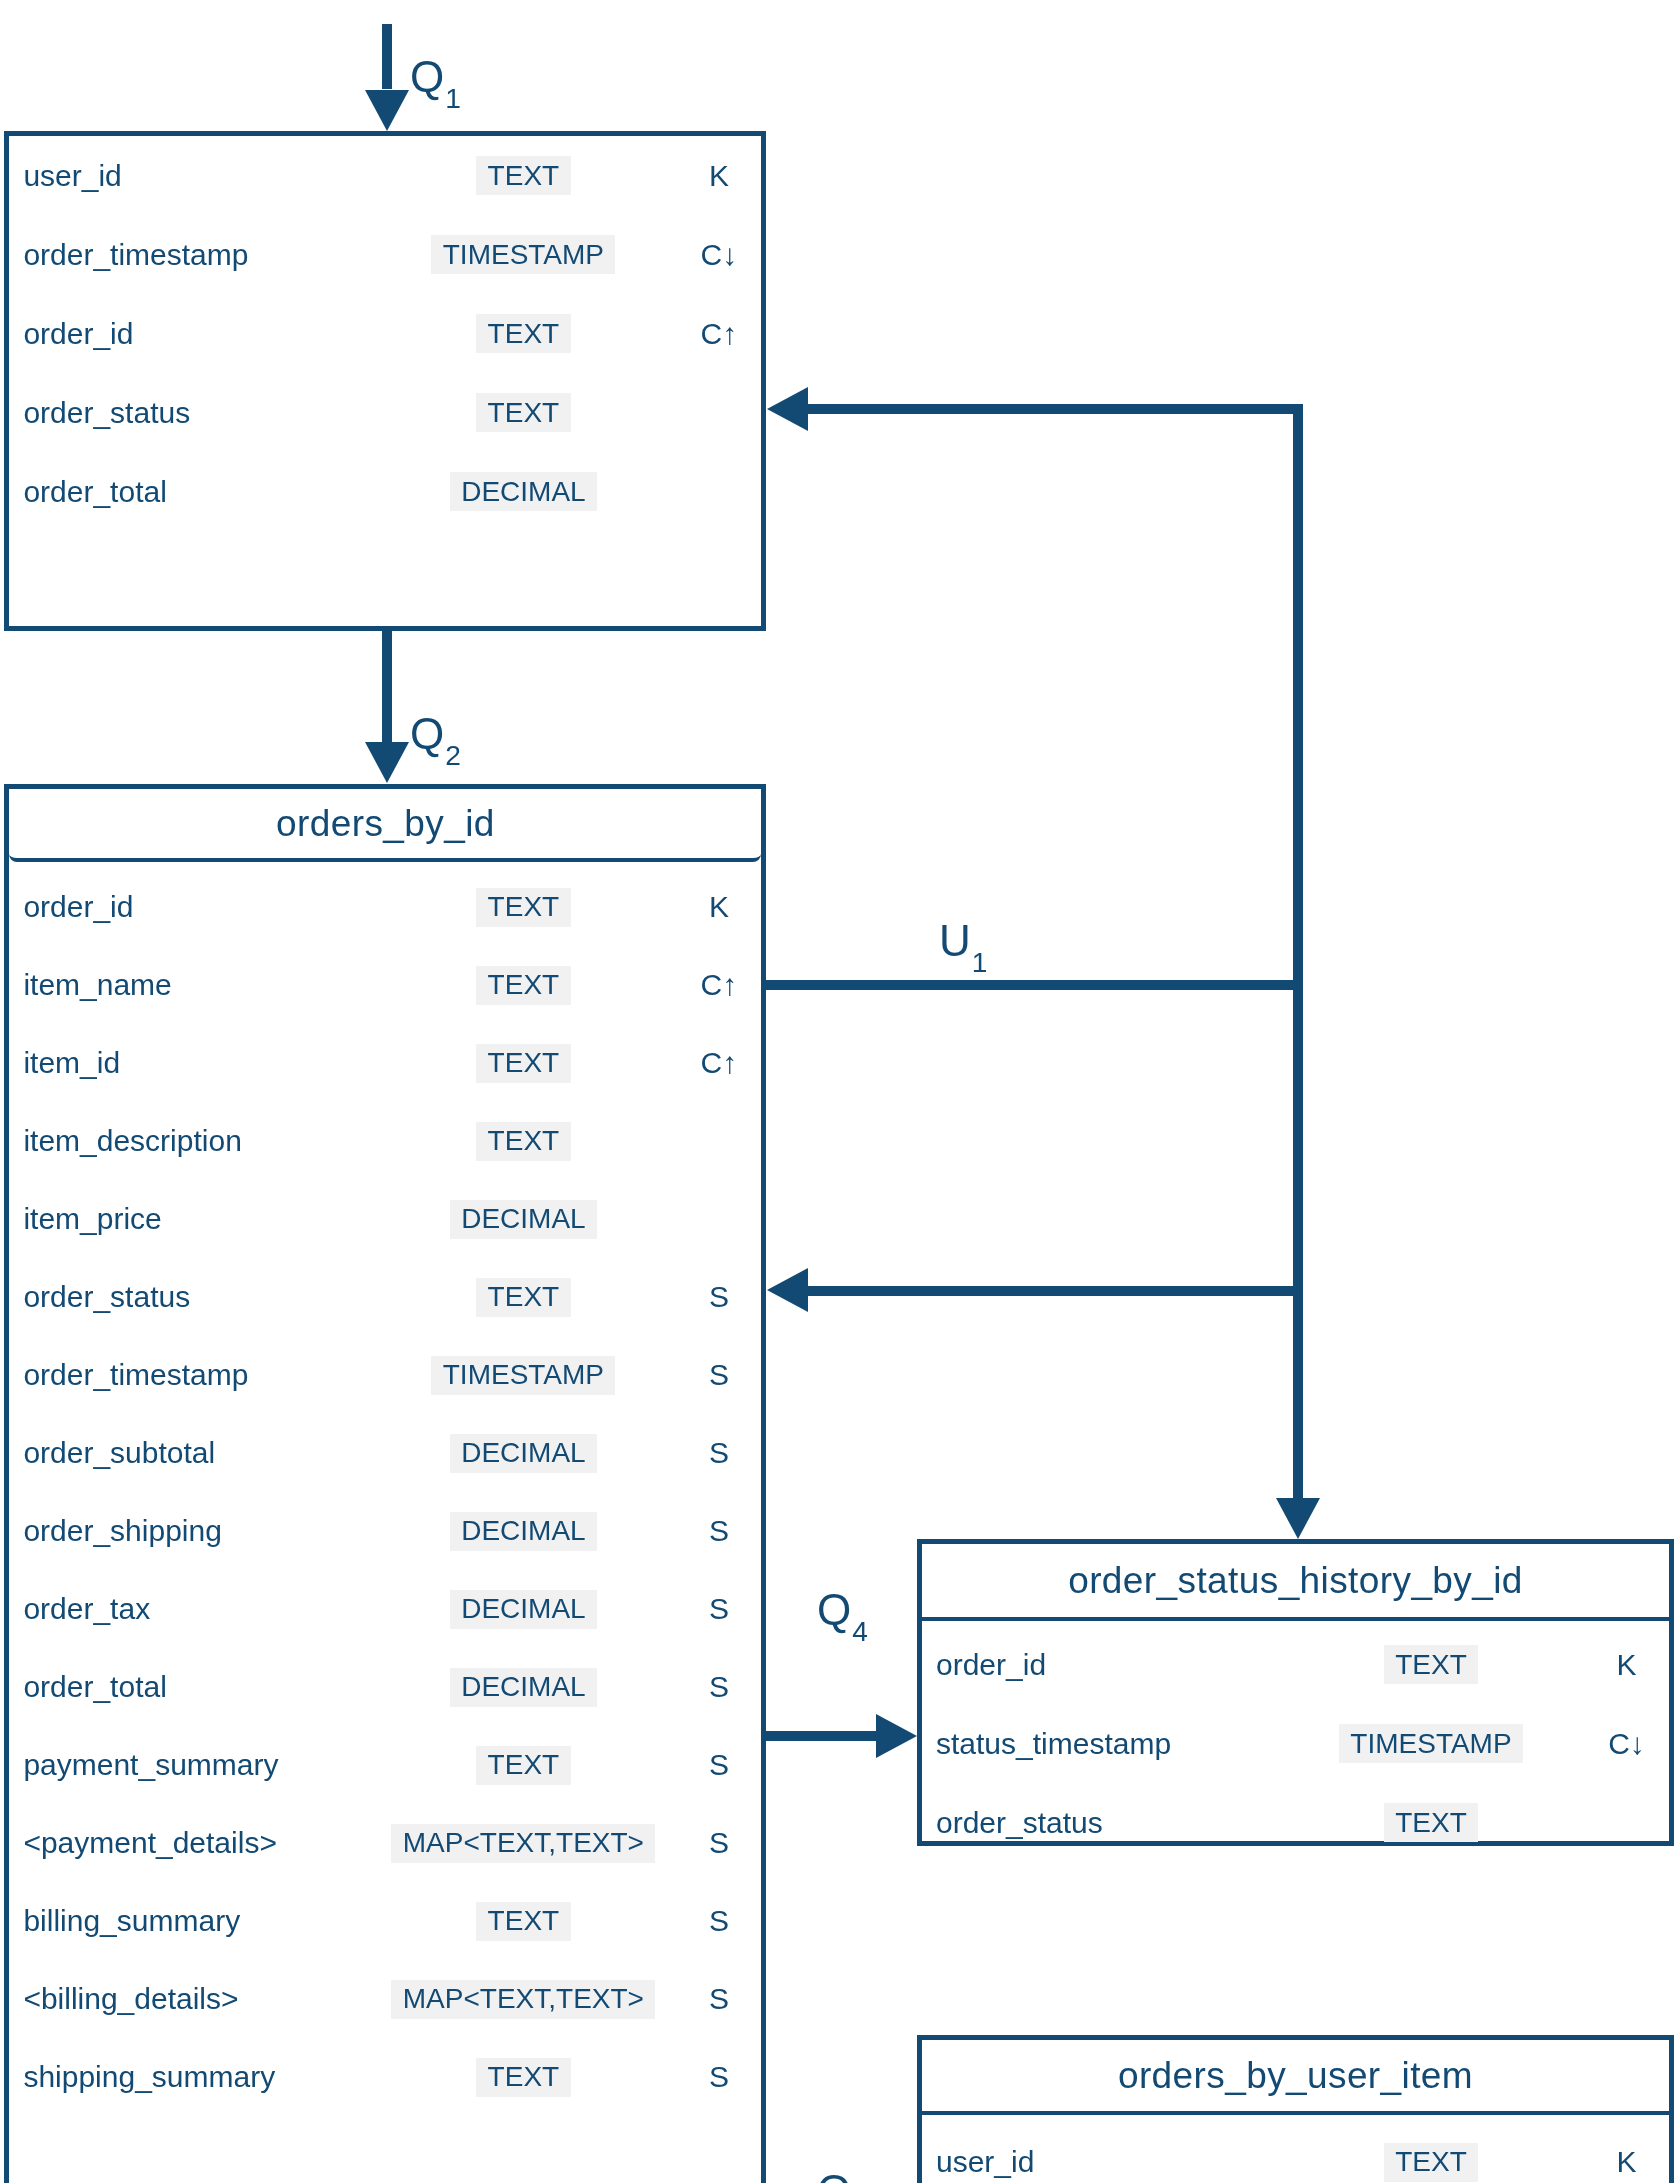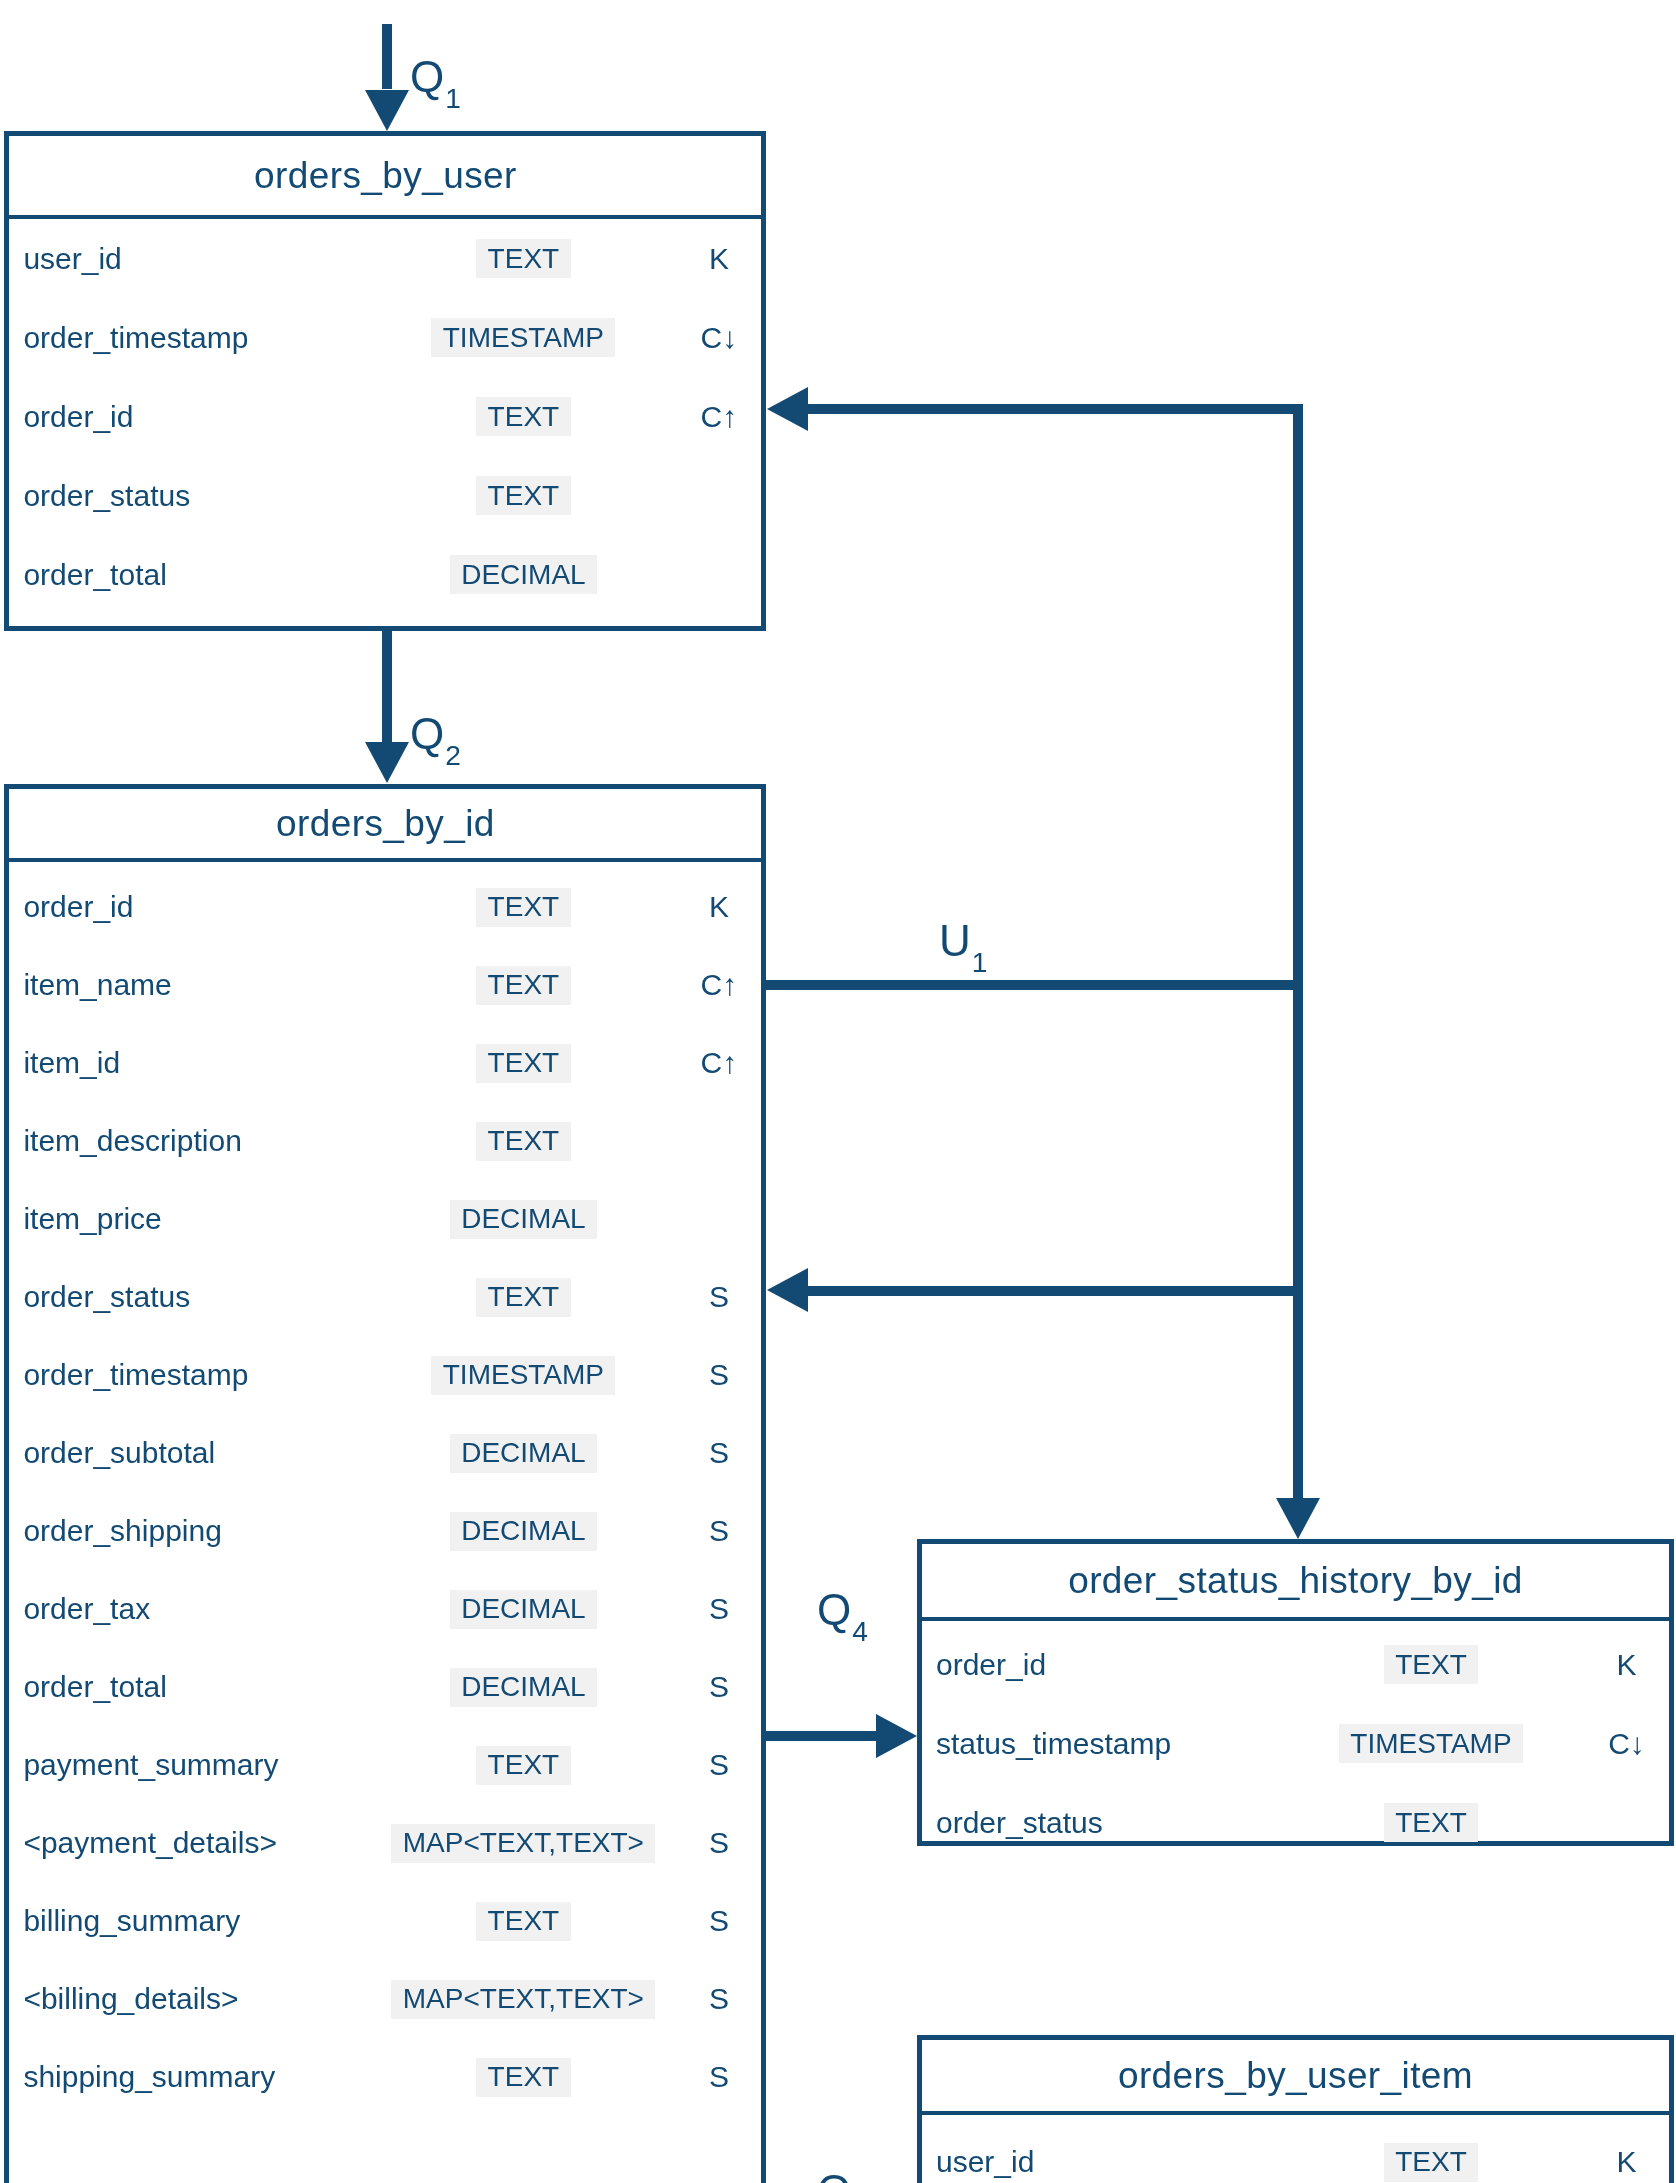--- a/index.html
+++ b/index.html
@@ -14,21 +14,21 @@
   .cell{white-space:nowrap;}
   .cell.name{padding-left:14px;}
   .cell.type{text-align:center;}
   .badge{display:inline-block;background:var(--badge);padding:3.5px 11.4px;font-size:28px;}
   .cell.key{text-align:center;font-size:30px;}
   
   #t-orders-by-user{left:4.4px;top:131px;width:762px;height:500px;}
   #t-orders-by-user .thead{height:79px;}
   #t-orders-by-user .trow{height:79px;}
   #t-orders-by-id{left:4.4px;top:784px;width:762px;height:1670px;}
-  #t-orders-by-id .thead{height:69px;}
+  #t-orders-by-id .thead{height:69px;border-radius:8px;}
   #t-orders-by-id .rows{padding-top:6.1px;}
   #t-orders-by-id .trow{height:78px;}
   #t-order-status-history{left:917px;top:1539px;width:757px;height:307px;}
   #t-order-status-history .thead{height:73px;}
   #t-order-status-history .rows{padding-top:4.4px;}
   #t-order-status-history .trow{height:79px;}
   #t-orders-by-user-item{left:917px;top:2035px;width:757px;height:428px;}
   #t-orders-by-user-item .thead{height:71px;}
   #t-orders-by-user-item .rows{padding-top:7.9px;}
   #t-orders-by-user-item .trow{height:79px;}
@@ -40,21 +40,20 @@
   .tri.right{border-top:22px solid transparent;border-bottom:22px solid transparent;border-left:41px solid var(--navy);}
   .clabel{position:absolute;font-size:44px;font-weight:500;line-height:1;}
   .clabel sub{font-size:0.64em;position:relative;top:0.22em;left:0.9px;line-height:1;}
 </style>
 </head>
 <body>
 
 <div class="canvas" style="--navy: #134A74; --badge: #F1F1F2;">
 
   <section class="table" id="t-orders-by-user">
-    <div class="thead">orders_by_user</div>
     <div class="rows">
         <div class="trow">
           <span class="cell name">user_id</span>
           <span class="cell type"><span class="badge">TEXT</span></span>
           <span class="cell key">K</span>
         </div>
         <div class="trow">
           <span class="cell name">order_timestamp</span>
           <span class="cell type"><span class="badge">TIMESTAMP</span></span>
           <span class="cell key">C↓</span>

